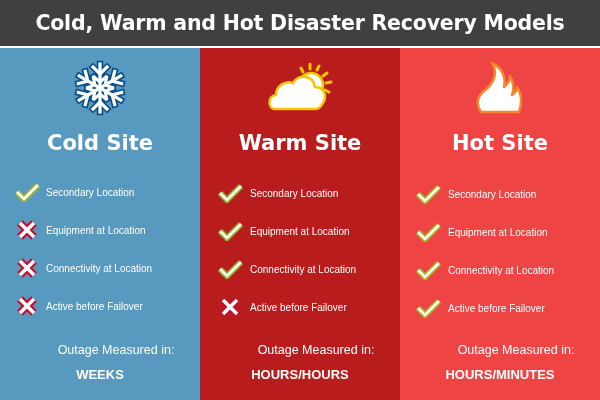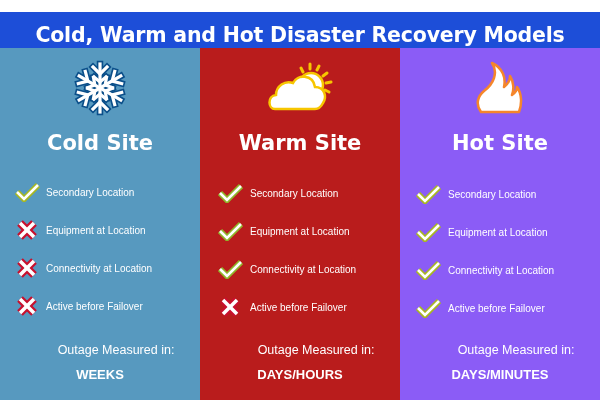--- a/index.html
+++ b/index.html
@@ -1,28 +1,28 @@
 <!DOCTYPE html>
 <html><head>
 <meta charset="utf-8">
 <style>
   * { margin:0; padding:0; box-sizing:border-box; }
   html, body { width:600px; height:400px; overflow:hidden; background:#ffffff; }
   body { font-family: "Liberation Sans", "DejaVu Sans", sans-serif; position:relative; }
   .header {
-    position:absolute; left:0; top:12px; width:600px; height:46px;
-    background:#1d4ed8; color:#fff;
+    position:absolute; left:0; top:0; width:600px; height:46px;
+    background:#404040; color:#fff;
     display:flex; align-items:center; justify-content:center;
     font-family: "DejaVu Sans", sans-serif; font-weight:bold; font-size:20.5px; letter-spacing:-0.2px;
   }
   .cols { position:absolute; left:0; top:48px; width:600px; height:352px; display:flex; }
   .col { width:200px; height:352px; position:relative; color:#fff; }
   .col.cold { background:#5799bf;padding-left:44px; }
   .col.warm { background:#b91c1c; }
-  .col.hot { background:#8b5cf6; }
+  .col.hot { background:#ef4444; }
   .icon-wrap { position:absolute; left:0; top:12px; width:200px; height:56px; display:flex; justify-content:center; }
   .site-title {
     position:absolute; left:0; top:83px; width:200px; text-align:center;
     font-family: "DejaVu Sans", sans-serif; font-weight:bold; font-size:21px;
   }
   .features { position:absolute; left:0; top:130px; width:200px; }
   .feature { position:absolute; left:0; height:24px; width:200px; display:flex; align-items:center; }
   .feature .mark { position:absolute; width:26px; height:22px; display:flex; align-items:center; justify-content:center; }
   .feature .label { position:absolute; font-size:10px; white-space:nowrap; }
   .cold .feature .mark { left:14px; } .cold .feature .label { left:46px; }
@@ -182,21 +182,21 @@
               <g stroke="#fff" stroke-width="3.5">
                 <line x1="4" y1="4" x2="18" y2="18"></line>
                 <line x1="18" y1="4" x2="4" y2="18"></line>
               </g>
             </svg>
           </span>
         <span class="label">Active before Failover</span>
       </div>
     </div>
     <div class="outage-label">Outage Measured in:</div>
-    <div class="outage-value">DAYS/HOURS</div>
+    <div class="outage-value">HOURS/HOURS</div>
   </div>
 
   <div class="col hot">
     <div class="icon-wrap">
       <svg width="60" height="56" viewBox="0 0 60 56">
         <path d="M11,52 C5,44 8,36 14,31 C18,28 22,24 24,18 C26,12 24,6 22,3 C33,8 36,18 34,27 C38,24 40,20 40,16 C44,22 44,30 42,35 C45,33 47,30 47,27 C52,34 52,44 49,52 Z" fill="#fff" stroke="#f5862a" stroke-width="2.5" stroke-linejoin="round"></path>
       </svg>
     </div>
     <div class="site-title">Hot Site</div>
     <div class="features">
@@ -231,16 +231,16 @@
         <span class="mark">
             <svg width="26" height="20" viewBox="0 0 26 20">
               <polyline points="3,10 10,17 24,3" fill="none" stroke="#a8b820" stroke-width="6"></polyline>
               <polyline points="3,10 10,17 24,3" fill="none" stroke="#fff" stroke-width="2.6"></polyline>
             </svg>
           </span>
         <span class="label">Active before Failover</span>
       </div>
     </div>
     <div class="outage-label">Outage Measured in:</div>
-    <div class="outage-value">DAYS/MINUTES</div>
+    <div class="outage-value">HOURS/MINUTES</div>
   </div>
 
 </div>
 
 </body></html>

